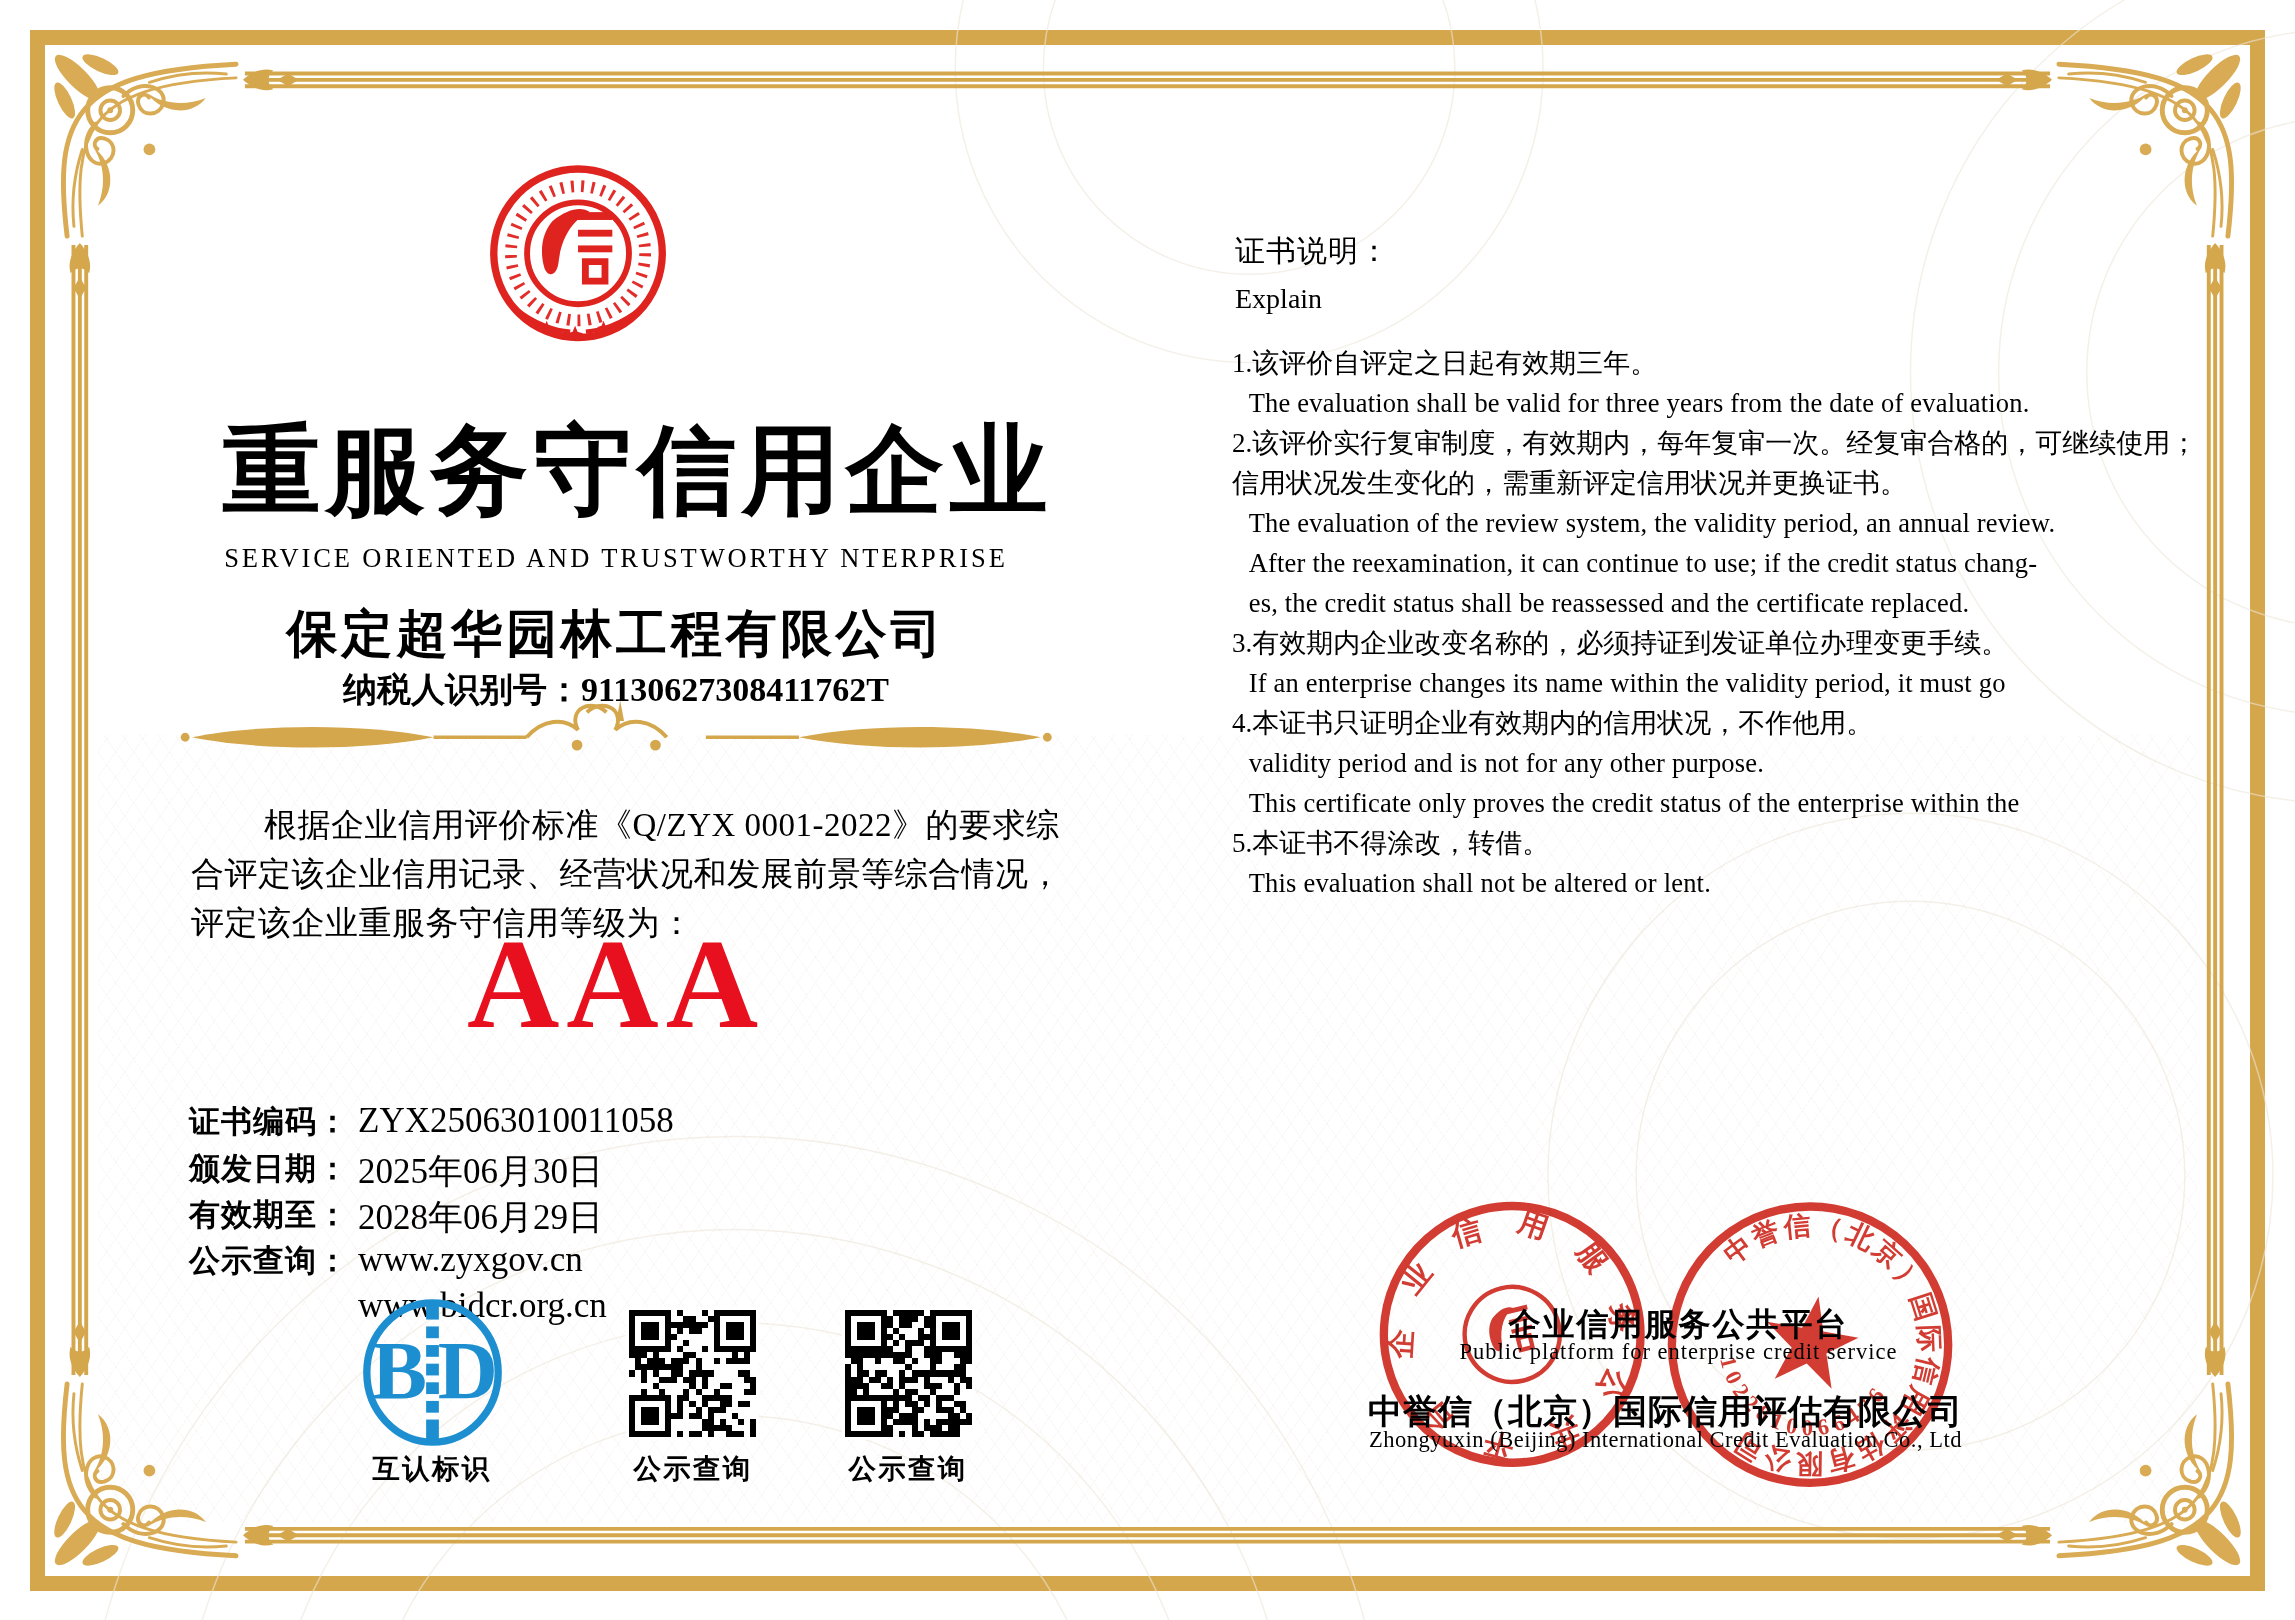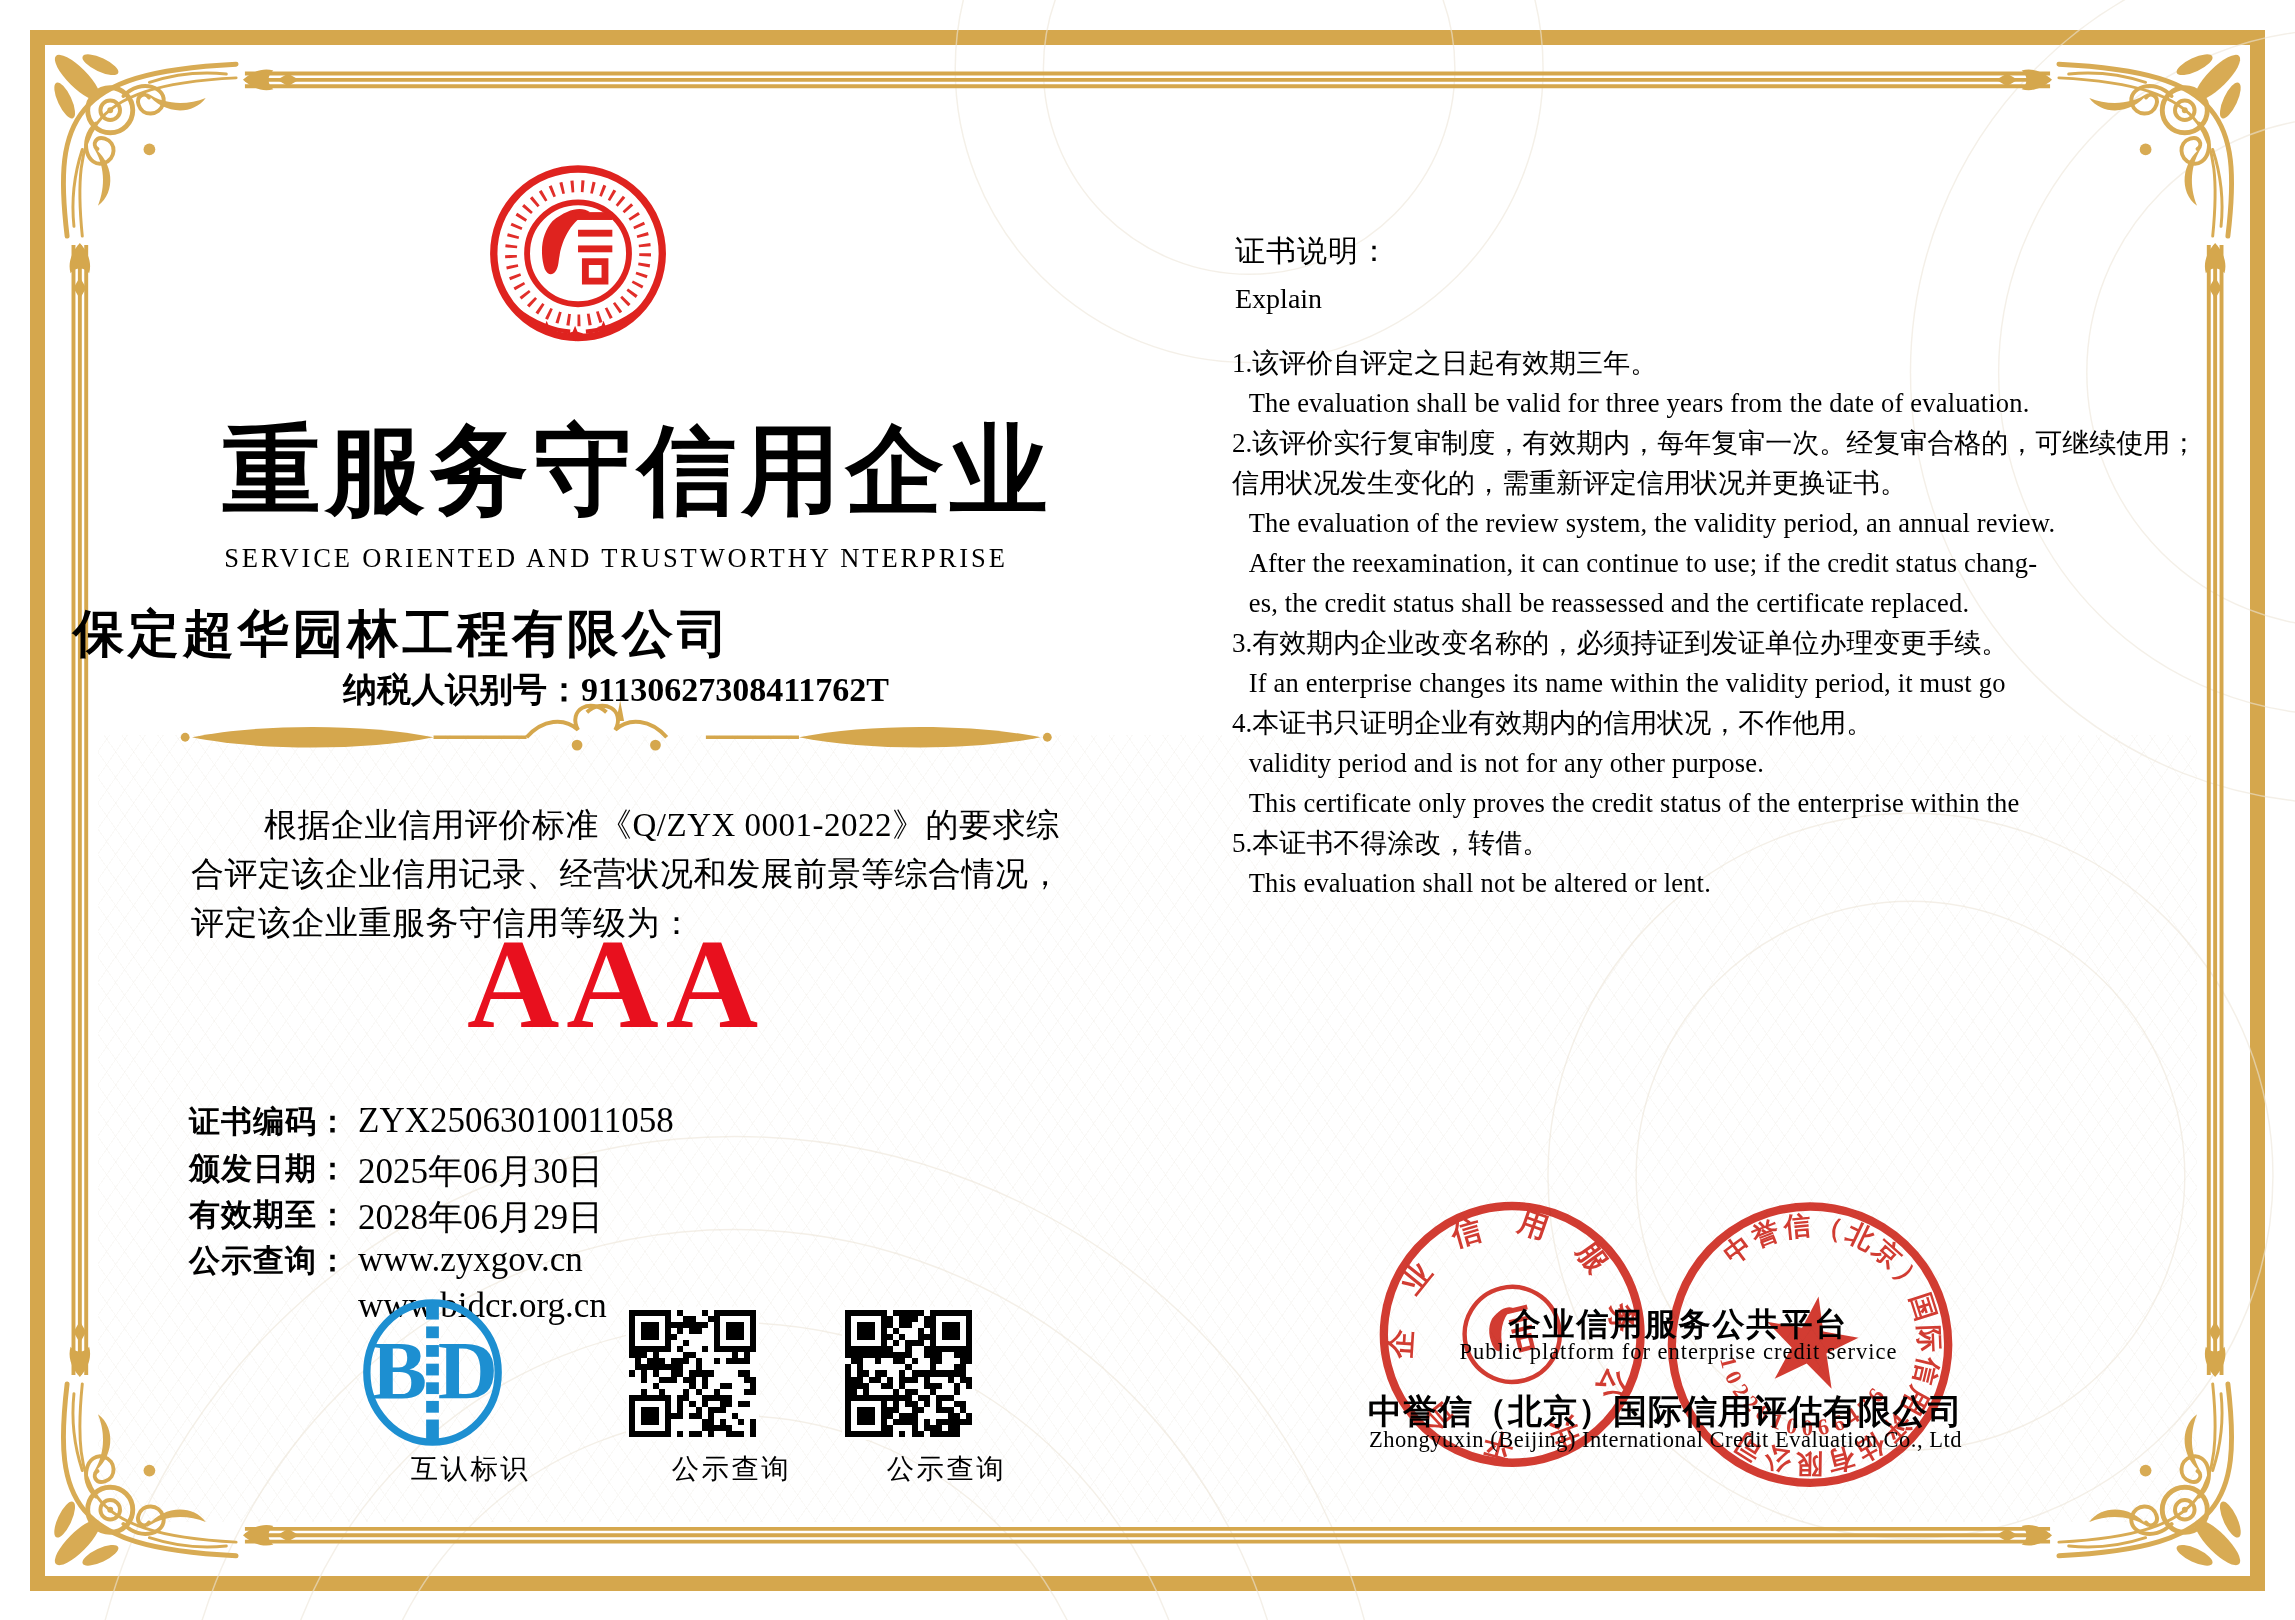--- a/index.html
+++ b/index.html
@@ -13,39 +13,39 @@
   
   .lattice{position:absolute;left:98px;top:735px;right:98px;bottom:98px;opacity:.45;pointer-events:none;
     background:
       repeating-linear-gradient(55deg ,rgba(205,193,172,.20) 0 1px,transparent 1px 14.7px),
       repeating-linear-gradient(-55deg,rgba(205,193,172,.20) 0 1px,transparent 1px 14.7px);}
   
   .title{position:absolute;left:73px;top:406px;width:1086px;text-align:center;
          font-size:98px;font-weight:900;letter-spacing:5.9px;white-space:nowrap;padding-left:22px;}
   .subtitle{position:absolute;left:73px;top:543px;width:1086px;text-align:center;
          font-size:26.5px;letter-spacing:2.9px;white-space:nowrap;}
-  .company{position:absolute;left:73px;top:600px;width:1086px;text-align:left;
+  .company{position:absolute;left:73px;top:600px;width:1086px;text-align:center;
          font-size:51px;font-weight:700;letter-spacing:3.9px;white-space:nowrap;}
   .taxline{position:absolute;left:73px;top:667px;width:1086px;text-align:center;
          font-size:34px;font-weight:700;white-space:nowrap;}
   
   .stmt{position:absolute;left:191px;width:892px;font-size:33px;white-space:nowrap;letter-spacing:0.5px;}
   .stmt.l1{top:803px;left:264px;}
   .stmt.l2{top:852px;}
   .stmt.l3{top:901px;}
   .grade{position:absolute;left:73px;top:920px;width:1086px;text-align:center;
          font-size:128px;line-height:128px;font-weight:900;letter-spacing:6.9px;color:#E8101E;}
   
   .field{position:absolute;left:189px;height:41px;font-size:35px;white-space:nowrap;}
   .field .lab{font-weight:700;font-size:31px;letter-spacing:1px;}
   .field .val{position:absolute;left:169px;top:0;font-size:35px;font-weight:400;}
   
   .qr{position:absolute;width:133px;height:133px;}
-  .badge-label{position:absolute;top:1451px;width:196px;text-align:right;
-               font-size:27.4px;font-weight:400;letter-spacing:2.4px;}
+  .badge-label{position:absolute;top:1451px;width:196px;text-align:center;
+               font-size:27.4px;font-weight:700;letter-spacing:2.4px;}
   
   .exp-title{position:absolute;left:1235px;top:231px;font-size:30px;letter-spacing:1px;}
   .exp-en{position:absolute;left:1235px;top:283px;font-size:28px;}
   .explain{position:absolute;left:1232px;top:343px;width:911px;font-size:27px;}
   .explain .ln{height:40px;line-height:40px;white-space:nowrap;}
   .explain .ln.en{padding-left:16.7px;font-size:26.5px;letter-spacing:0.2px;}
   
   .iss-zh1{position:absolute;left:1284px;top:1303px;width:789px;text-align:center;
            font-size:32px;font-weight:700;letter-spacing:2px;white-space:nowrap;}
   .iss-en1{position:absolute;left:1284px;top:1339px;width:789px;text-align:center;

